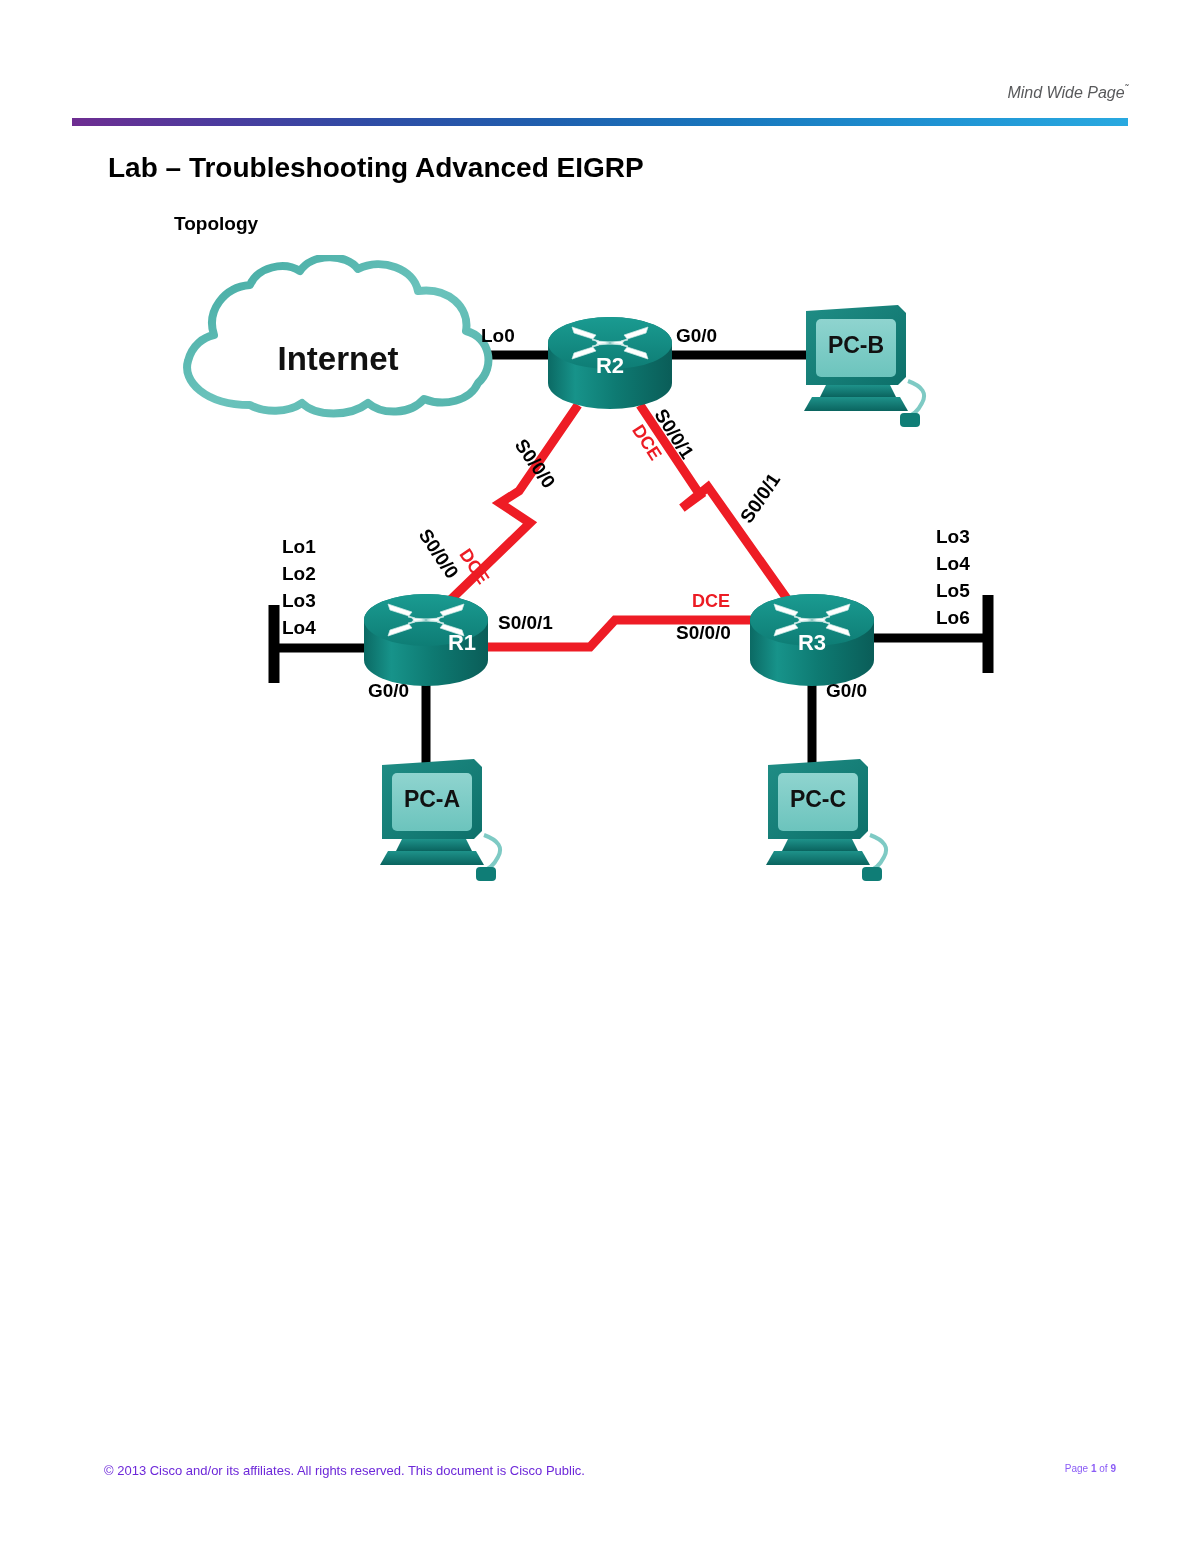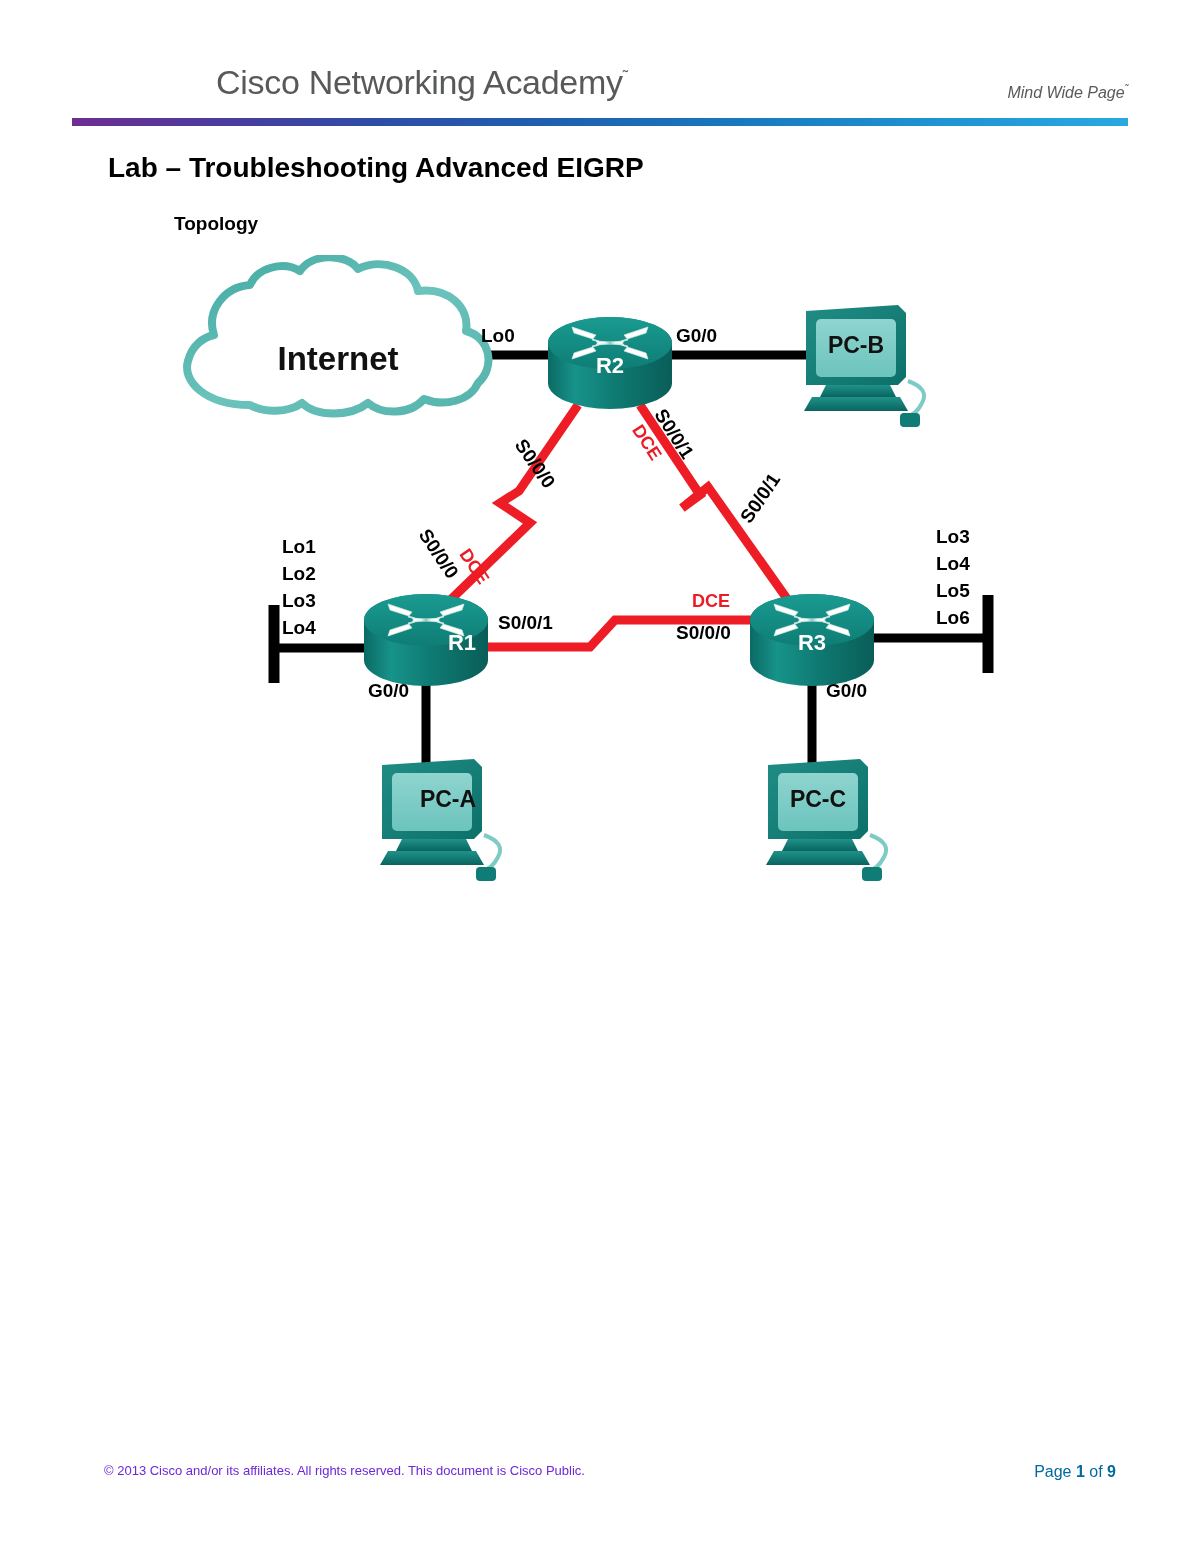--- a/index.html
+++ b/index.html
@@ -210,33 +210,32 @@
     font-family: "Liberation Sans", sans-serif;
     font-size: 13px;
     color: #6d28d9;
     white-space: nowrap;
   }
   .footer-right {
     position: absolute;
     right: 84px;
     top: 8px;
     font-family: "Liberation Sans", sans-serif;
-    font-size: 16px;
-    color: #0369a1;
+    font-size: 10px;
+    color: #8b5cf6;
     white-space: nowrap;
   }
   .footer-right b { font-weight: bold; }
 </style>
 </head>
 <body>
 
 <div class="page-header">
 
 
-  <div class="academy-title"><span>Cisco Networking Academy</span><sup>˜</sup></div>
 
   <div class="tagline"><span>Mind Wide Page</span><sup>˜</sup></div>
 
   <div class="header-rule"></div>
 </div>
 
 <div class="lab-title">Lab – Troubleshooting Advanced EIGRP</div>
 <div class="section-title">Topology</div>
 
 <div class="topology">
@@ -368,21 +367,21 @@
       <rect x="862" y="612" width="20" height="14" rx="4" fill="#0f7d76"></rect>
     </g>
   </svg>
 
   <div class="cloud-label" style="left:258px; top:85px; width:160px;">Internet</div>
 
   <div class="dev-label" style="left:560px; top:98px; width:100px;">R2</div>
   <div class="dev-label" style="left:376px; top:375px; width:100px;text-align:right;">R1</div>
   <div class="dev-label" style="left:762px; top:375px; width:100px;">R3</div>
 
-  <div class="pc-label" style="left:392px; top:531px; width:80px;padding-left:16px;">PC-A</div>
+  <div class="pc-label" style="left:392px; top:531px; width:80px;">PC-A</div>
   <div class="pc-label" style="left:816px; top:77px; width:80px;">PC-B</div>
   <div class="pc-label" style="left:778px; top:531px; width:80px;">PC-C</div>
 
   <div class="if-label" style="left:481px; top:70px;">Lo0</div>
   <div class="if-label" style="left:676px; top:70px;">G0/0</div>
 
   <div class="if-label" style="left:528px; top:180px; transform:rotate(55deg); transform-origin:left top;">S0/0/0</div>
 
   <div class="if-label" style="left:668px; top:150px; transform:rotate(57deg); transform-origin:left top;">S0/0/1</div>
   <div class="dce-label" style="left:645px; top:166px; transform:rotate(57deg); transform-origin:left top;">DCE</div>

